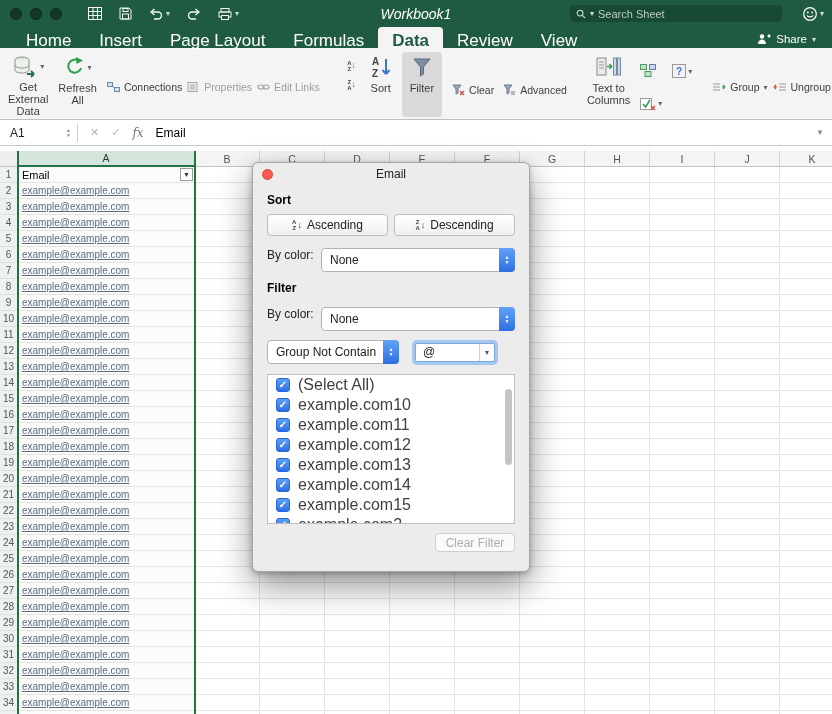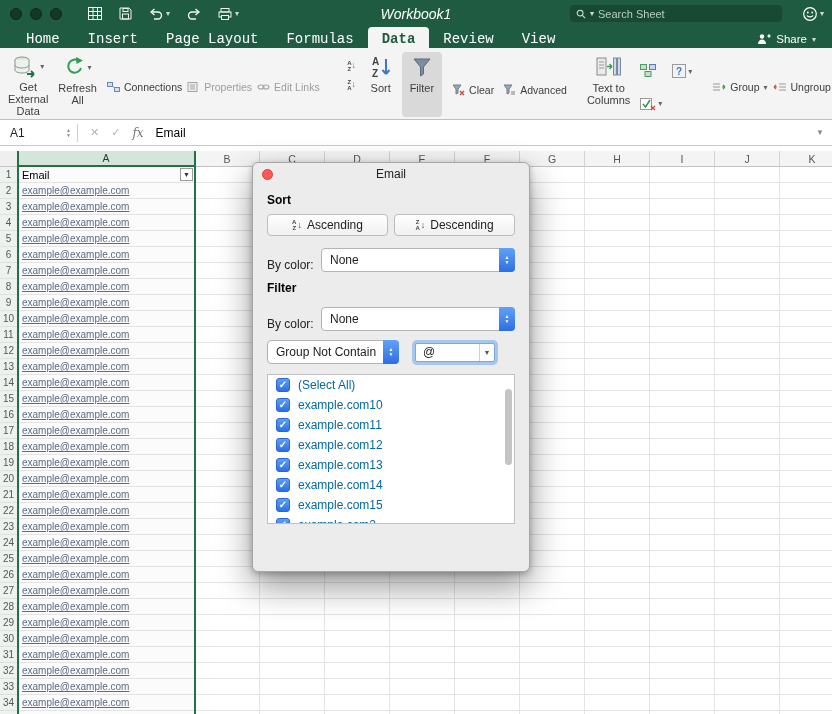--- a/index.html
+++ b/index.html
@@ -15,21 +15,21 @@
   .tb-btn { display:flex; align-items:center; gap:3px; opacity:.95; }
   .tb-caret { font-size:8px; color:#cfe0d6; }
   .win-title { position:absolute; left:50%; transform:translateX(-50%); font-size:14px; color:#fff;font-style:italic; }
   .tb-search { position:absolute; right:50px; width:212px; height:17px; background:#174933; border-radius:4px;
     display:flex; align-items:center; gap:4px; padding:0 6px; font-size:11px; color:#b9cdc2; }
   .tb-smiley { position:absolute; right:8px; display:flex; align-items:center; gap:2px; }
 
   
   .tabbar { height:21px; background:#1f5b41; display:flex; align-items:flex-end; padding-left:12px; }
   .tab-strip { display:flex; height:21px; }
-  .tab { padding:4px 14px 18px; font-size:14px; color:#fff; cursor:default;font-family:Liberation Mono, monospace; }
+  .tab { padding:4px 14px 18px; font-size:17px; color:#fff; cursor:default; }
   .tab.active { background:#f4f4f4; color:#1f5b41; font-weight:bold; border-radius:4px 4px 0 0; }
   .share { margin-left:auto; display:flex; align-items:center; gap:5px; color:#fff; font-size:11.5px; padding:0 16px 3px 0; }
 
   
   .ribbon { height:72px; background:#f4f4f4; border-bottom:1px solid #bfbfbf; display:flex; align-items:stretch;
     padding:4px 8px 2px; gap:10px; color:#3d3d3d; }
   .rgroup { display:flex; flex-direction:column; align-items:center; justify-content:flex-start; text-align:center; }
   .icon-row { height:30px; display:flex; align-items:center; gap:2px; }
   .rlabel { font-size:11px; line-height:12px; color:#3d3d3d; max-width:58px; }
   .caret { font-size:8px; color:#666; }
@@ -86,42 +86,42 @@
   .dlg-close { position:absolute; left:9px; top:6px; width:11px; height:11px; border-radius:50%;
     background:#fc5a52; border:1px solid #d8453e; }
   .dlg-body { padding:2px 14px 0; }
   .dlg-sec { font-weight:bold; font-size:12px; color:#000; margin:6px 0 7px; }
   .sort-btn-row { display:flex; gap:6px; margin-bottom:10px; }
   .sort-btn { flex:1; height:22px; background:linear-gradient(#ffffff,#f0f0f0); border:1px solid #bdbdbd;
     border-radius:4px; display:flex; align-items:center; justify-content:center; gap:5px; font-size:12px; }
   .azmini { display:flex; align-items:center; gap:1px; }
   .azmini .azl { font-size:6px; line-height:6px; }
   .azmini .azarrow { font-size:9px; color:#333; }
-  .field-row { display:flex; align-items:flex-end; margin-bottom:9px;margin-top:12px; }
+  .field-row { display:flex; align-items:flex-start; margin-bottom:9px;margin-top:12px; }
   .flabel { width:54px; font-size:12px; color:#222; flex:none; }
   .dropdown { position:relative; flex:1; height:24px; background:#fff; border:1px solid #b3b3b3; border-radius:4px;
     display:flex; align-items:center; padding:0 20px 0 8px; font-size:12px; }
   .dd-cap { position:absolute; right:-1px; top:-1px; bottom:-1px; width:16px; border-radius:0 4px 4px 0;
     background:linear-gradient(#62a1f8,#2d6fe3); display:flex; flex-direction:column; align-items:center;
     justify-content:center; color:#fff; }
   .dd-cap i { font-style:normal; font-size:5px; line-height:5px; }
   .cond-row { display:flex; align-items:center; gap:16px; margin-bottom:10px; }
   .dropdown.cond { flex:none; width:132px; }
   .combo { position:relative; width:80px; height:19px; background:#fff; border:1px solid #7aa9e0; border-radius:2px;
     box-shadow:0 0 0 3px rgba(108,168,238,.55); display:flex; align-items:center; padding-left:7px; font-size:12px; }
   .combo-cap { position:absolute; right:0; top:0; bottom:0; width:15px; border-left:1px solid #d0d0d0;
     display:flex; align-items:center; justify-content:center; color:#555; font-size:7px; }
   .searchbox { height:18px; border:1px solid #b9b9b9; border-radius:5px; background:#fdfdfd;
     display:flex; align-items:center; justify-content:center; gap:5px; color:#9b9b9b; font-size:11.5px; margin-bottom:8px; }
   .listbox { position:relative; height:150px; background:#fff; border:1px solid #c0c0c0; overflow:hidden; margin-bottom:9px; }
   .litem { height:20px; display:flex; align-items:center; gap:8px; padding-left:8px; }
   .cbx { width:14px; height:14px; flex:none; border-radius:3px; background:linear-gradient(#59a0f6,#2e6fe2);
     border:1px solid #2a66d4; color:#fff; font-size:10px; font-weight:bold; display:flex; align-items:center;
     justify-content:center; line-height:1; }
-  .llabel { font-size:12px; color:#0369a1; white-space:nowrap; }
+  .llabel { font-size:16px; color:#404040; white-space:nowrap; }
   .thumb { position:absolute; right:2px; top:14px; width:7px; height:76px; border-radius:4px; background:#c5c5c5; }
   .dlg-footer { display:flex; justify-content:flex-end; }
   .clear-btn { width:80px; height:19px; background:#fafafa; border:1px solid #cfcfcf; border-radius:4px;
     display:flex; align-items:center; justify-content:center; font-size:12px; color:#adadad; }
 </style>
 </head>
 <body>
 
 <div class="app">
 
@@ -1022,16 +1022,19 @@
           <div class="litem">
             <span class="cbx">✓</span>
             <span class="llabel">example.com15</span>
           </div>
           <div class="litem">
             <span class="cbx">✓</span>
             <span class="llabel">example.com2</span>
           </div>
           <div class="thumb"></div>
       </div>
+      <div class="dlg-footer">
+        <div class="clear-btn">Clear Filter</div>
+      </div>
     </div>
   </div>
 
 </div>
 
 </body></html>

